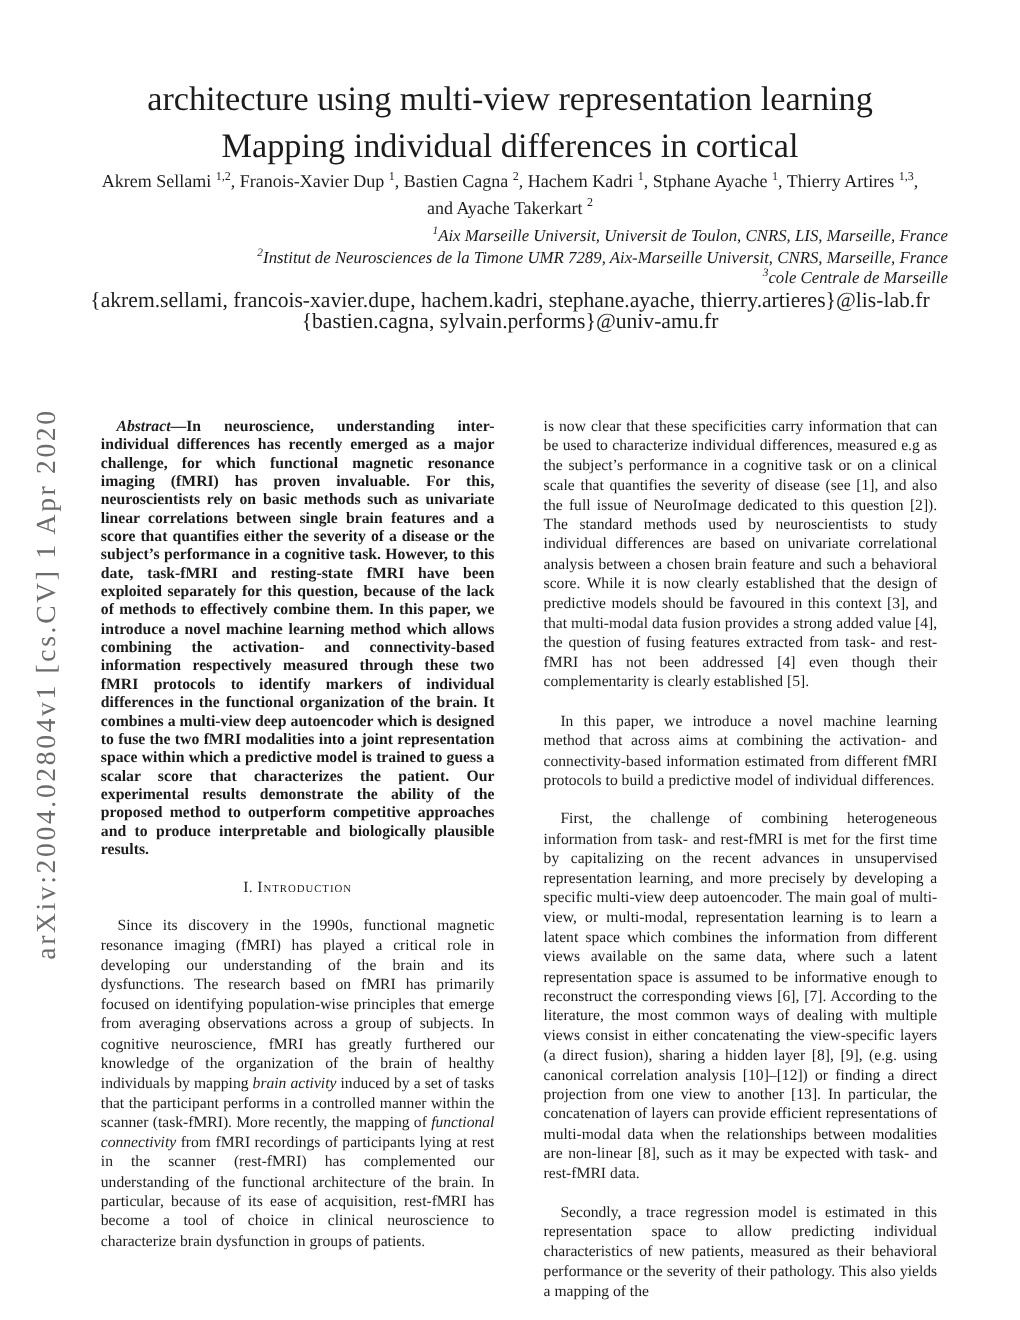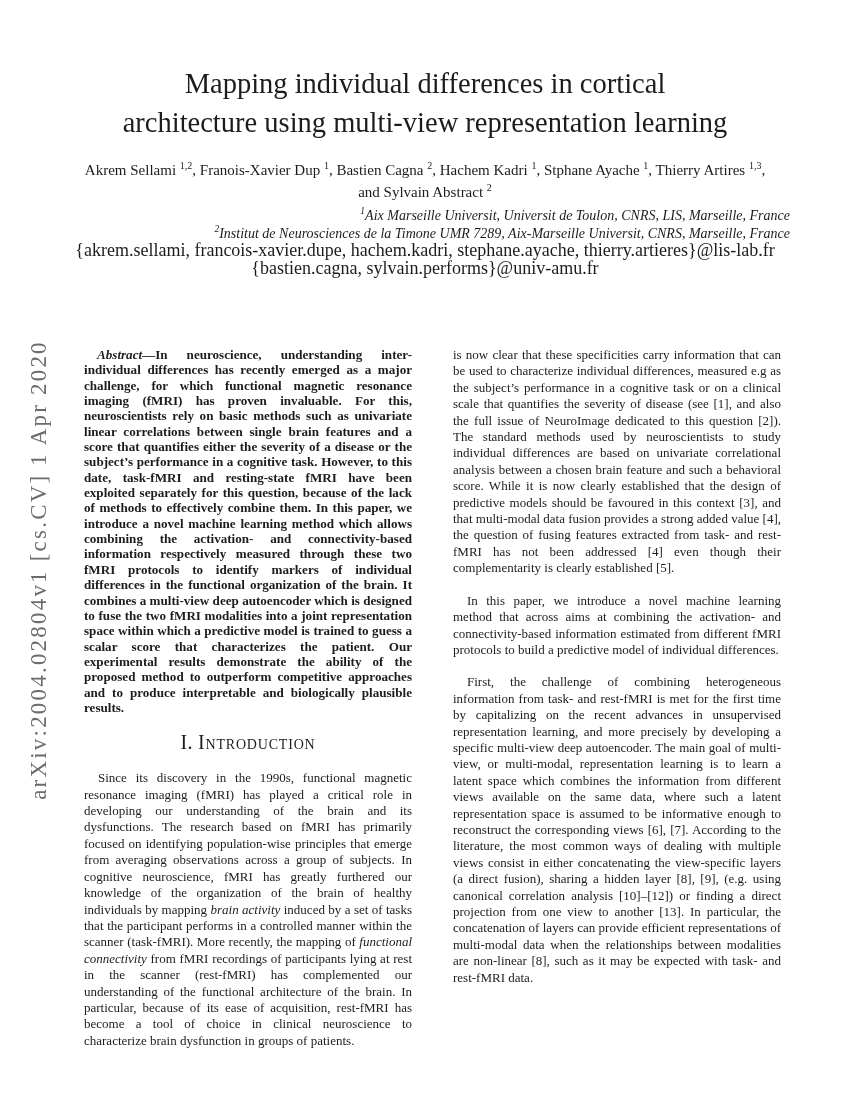--- a/index.html
+++ b/index.html
@@ -24,21 +24,21 @@
     letter-spacing:2.2px;
     color:#6c6c6c;
     white-space:nowrap;
   }
 
   
   .header{position:absolute;top:64px;left:60px;width:730px;text-align:center;}
   .title{font-size:28.5px;font-weight:normal;line-height:39px;margin:0 0 0 0;}
   .title .tline{display:block;}
   .authors{font-size:15px;line-height:21.5px;margin-top:0;}
-  .authors-block{margin-top:18px;}
+  .authors-block{}
   .authors sup{font-size:10px;}
   .affil{font-style:italic;font-size:14px;line-height:17.6px;text-align:right;}
   .affil-block{margin-top:4px;}
   .affil sup{font-size:9.5px;}
   .email{font-size:18px;line-height:17.6px;}
 
   
   .columns{
     position:absolute;top:331px;left:68px;width:729px;
     display:flex;gap:9px;
@@ -48,21 +48,21 @@
   .abstract{
     font-weight:bold;
     font-size:13.1px;
     line-height:15.35px;
     text-align:justify;
     text-indent:13px;
   }
   .abstract em{font-style:italic;}
   .sec{
     font-weight:normal;
-    font-size:20px;
+    font-size:13px;
     text-align:center;
     margin:11px 0 9px 0;
     letter-spacing:0.3px;
   }
   .sec .sc{font-variant:small-caps;letter-spacing:0.8px;}
   .body{
     font-size:13px;
     line-height:16.4px;
     text-align:justify;
   }
@@ -72,44 +72,46 @@
 </style>
 </head>
 <body>
 
 <div class="page">
 
   <div class="watermark">arXiv:2004.02804v1  [cs.CV]  1 Apr 2020</div>
 
   <div class="header">
     <h1 class="title">
+      <span class="tline">architecture using multi-view representation learning</span>
       <span class="tline">Mapping individual differences in cortical</span>
-      <span class="tline">architecture using multi-view representation learning</span>
     </h1>
     <div class="authors-block">
       <div class="authors"><span>Akrem Sellami </span><sup>1,2</sup><span>, Franois-Xavier Dup </span><sup>1</sup><span>, Bastien Cagna </span><sup>2</sup><span>, Hachem Kadri </span><sup>1</sup><span>, Stphane Ayache </span><sup>1</sup><span>, Thierry Artires </span><sup>1,3</sup><span>,</span></div>
-      <div class="authors"><span>and Sylvain Abstract </span><sup>2</sup></div>
+      <div class="authors"><span>and Ayache Takerkart </span><sup>2</sup></div>
     </div>
     <div class="affil-block">
       <div class="affil"><sup>1</sup><span>Aix Marseille Universit, Universit de Toulon, CNRS, LIS, Marseille, France</span></div>
       <div class="affil"><sup>2</sup><span>Institut de Neurosciences de la Timone UMR 7289, Aix-Marseille Universit, CNRS, Marseille, France</span></div>
+      <div class="affil"><sup>3</sup><span>cole Centrale de Marseille</span></div>
       <div class="email">{akrem.sellami, francois-xavier.dupe, hachem.kadri, stephane.ayache, thierry.artieres}@lis-lab.fr</div>
       <div class="email">{bastien.cagna, sylvain.performs}@univ-amu.fr</div>
     </div>
   </div>
 
   <div class="columns">
     <div class="col">
       <p class="abstract"><em>Abstract</em><span>—In neuroscience, understanding inter-individual differences has recently emerged as a major challenge, for which functional magnetic resonance imaging (fMRI) has proven invaluable. For this, neuroscientists rely on basic methods such as univariate linear correlations between single brain features and a score that quantifies either the severity of a disease or the subject’s performance in a cognitive task. However, to this date, task-fMRI and resting-state fMRI have been exploited separately for this question, because of the lack of methods to effectively combine them. In this paper, we introduce a novel machine learning method which allows combining the activation- and connectivity-based information respectively measured through these two fMRI protocols to identify markers of individual differences in the functional organization of the brain. It combines a multi-view deep autoencoder which is designed to fuse the two fMRI modalities into a joint representation space within which a predictive model is trained to guess a scalar score that characterizes the patient. Our experimental results demonstrate the ability of the proposed method to outperform competitive approaches and to produce interpretable and biologically plausible results.</span></p>
       <h2 class="sec">
         <span>I.</span>
         <span class="sc">Introduction</span>
       </h2>
       <p class="body indent"><span>Since its discovery in the 1990s, functional magnetic resonance imaging (fMRI) has played a critical role in developing our understanding of the brain and its dysfunctions. The research based on fMRI has primarily focused on identifying population-wise principles that emerge from averaging observations across a group of subjects. In cognitive neuroscience, fMRI has greatly furthered our knowledge of the organization of the brain of healthy individuals by mapping </span><em>brain activity</em><span> induced by a set of tasks that the participant performs in a controlled manner within the scanner (task-fMRI). More recently, the mapping of </span><em>functional connectivity</em><span> from fMRI recordings of participants lying at rest in the scanner (rest-fMRI) has complemented our understanding of the functional architecture of the brain. In particular, because of its ease of acquisition, rest-fMRI has become a tool of choice in clinical neuroscience to characterize brain dysfunction in groups of patients.</span></p>
     </div>
     <div class="col">
       <p class="body">is now clear that these specificities carry information that can be used to characterize individual differences, measured e.g as the subject’s performance in a cognitive task or on a clinical scale that quantifies the severity of disease (see [1], and also the full issue of NeuroImage dedicated to this question [2]). The standard methods used by neuroscientists to study individual differences are based on univariate correlational analysis between a chosen brain feature and such a behavioral score. While it is now clearly established that the design of predictive models should be favoured in this context [3], and that multi-modal data fusion provides a strong added value [4], the question of fusing features extracted from task- and rest-fMRI has not been addressed [4] even though their complementarity is clearly established [5].</p>
       <p class="body indent">In this paper, we introduce a novel machine learning method that across aims at combining the activation- and connectivity-based information estimated from different fMRI protocols to build a predictive model of individual differences.</p>
       <p class="body indent">First, the challenge of combining heterogeneous information from task- and rest-fMRI is met for the first time by capitalizing on the recent advances in unsupervised representation learning, and more precisely by developing a specific multi-view deep autoencoder. The main goal of multi-view, or multi-modal, representation learning is to learn a latent space which combines the information from different views available on the same data, where such a latent representation space is assumed to be informative enough to reconstruct the corresponding views [6], [7]. According to the literature, the most common ways of dealing with multiple views consist in either concatenating the view-specific layers (a direct fusion), sharing a hidden layer [8], [9], (e.g. using canonical correlation analysis [10]–[12]) or finding a direct projection from one view to another [13]. In particular, the concatenation of layers can provide efficient representations of multi-modal data when the relationships between modalities are non-linear [8], such as it may be expected with task- and rest-fMRI data.</p>
+      <p class="body indent">Secondly, a trace regression model is estimated in this representation space to allow predicting individual characteristics of new patients, measured as their behavioral performance or the severity of their pathology. This also yields a mapping of the</p>
     </div>
   </div>
 
 </div>
 
 </body></html>

